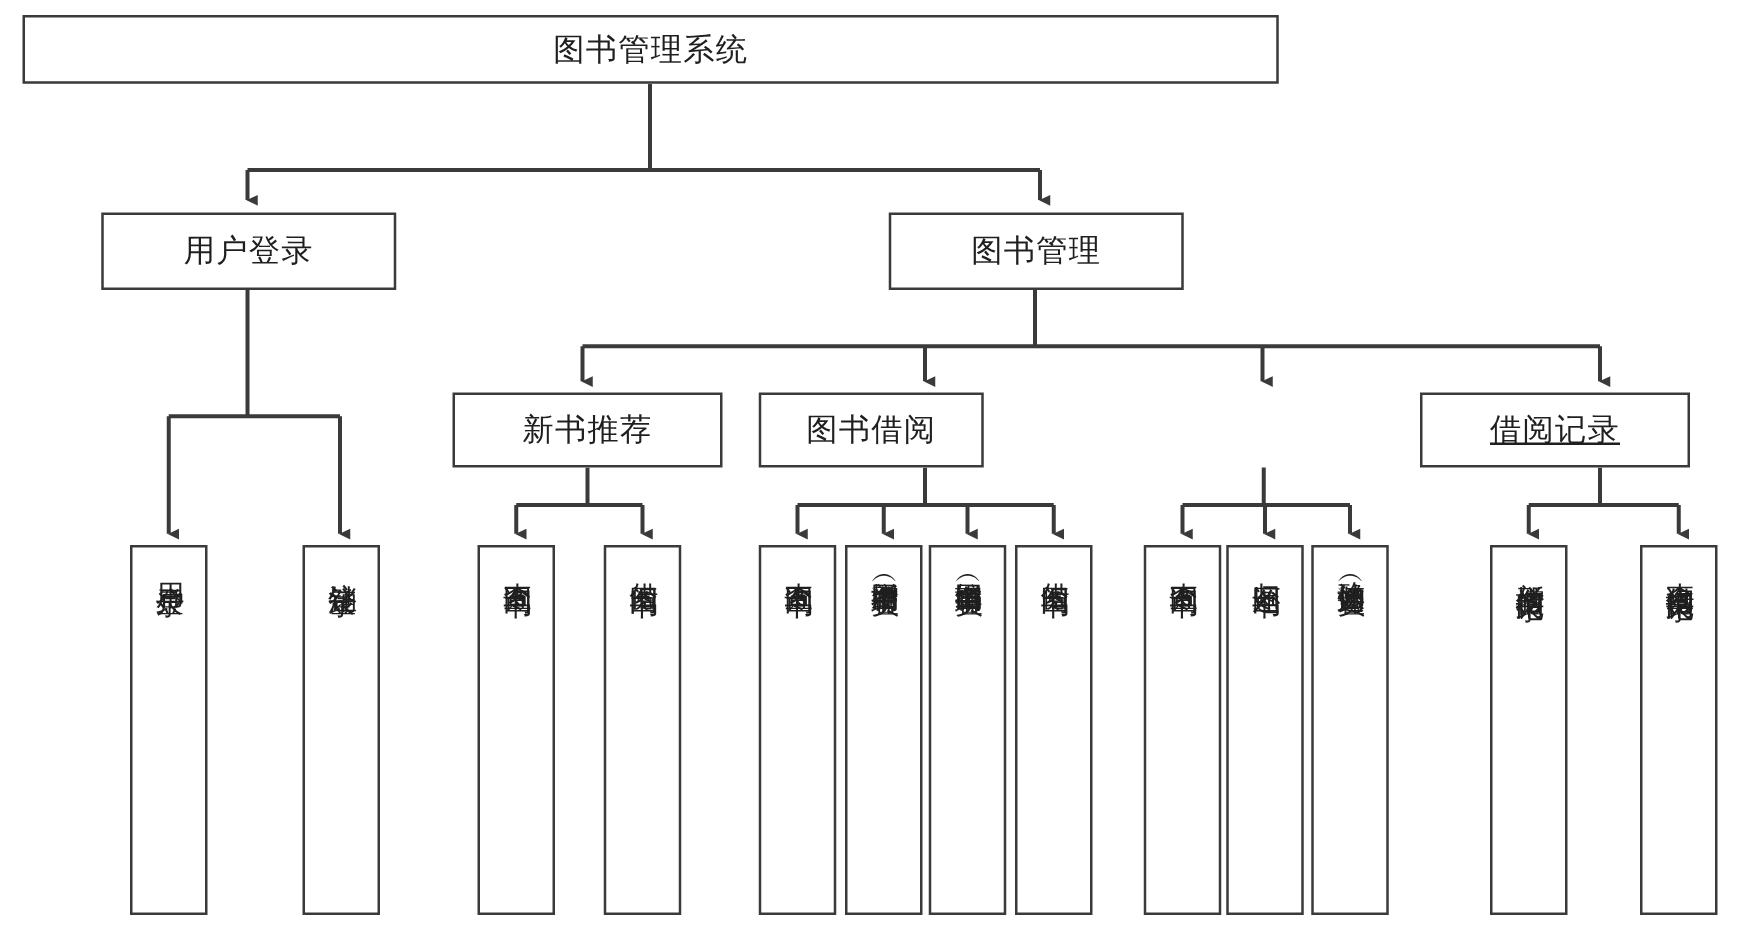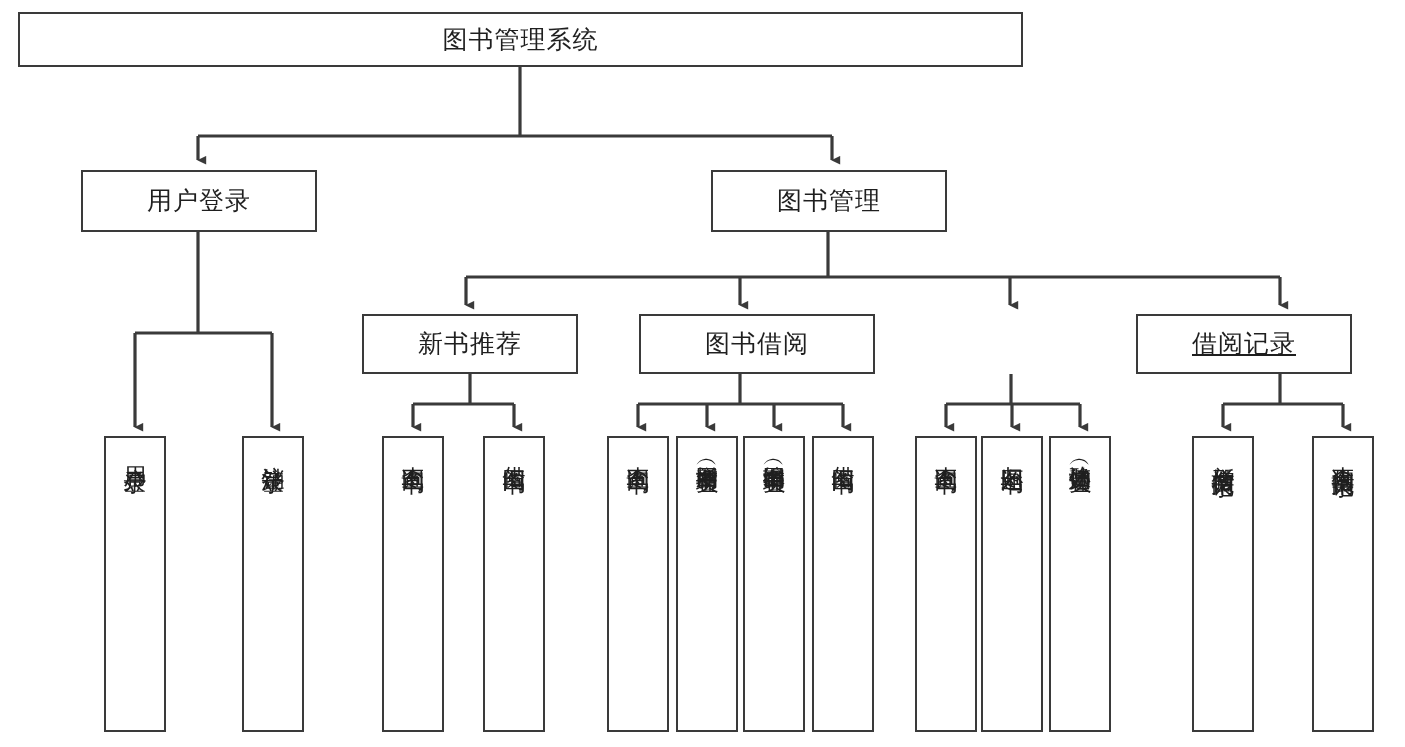--- a/index.html
+++ b/index.html
@@ -134,21 +134,21 @@
   <div class="node horiz" style="left:81px; top:170px; width:236px; height:62px;">
     <span>用户登录</span>
   </div>
   <div class="node horiz" style="left:362px; top:314px; width:216px; height:60px;">
     <span>新书推荐</span>
   </div>
 
   <div class="node horiz" style="left:711px; top:170px; width:236px; height:62px;">
     <span>图书管理</span>
   </div>
-  <div class="node horiz" style="left:639px; top:314px; width:236px; height:60px;">
+  <div class="node horiz" style="left:607px; top:314px; width:180px; height:60px;">
     <span>图书借阅</span>
   </div>
   <div class="node horiz" style="left:1136px; top:314px; width:216px; height:60px;text-decoration:underline;">
     <span>借阅记录</span>
   </div>
 
   <div class="node vert" style="left:104px; top:436px; width:62px; height:296px;">
     <span class="vtext">用户登录</span>
   </div>
   <div class="node vert" style="left:242px; top:436px; width:62px; height:296px;">

